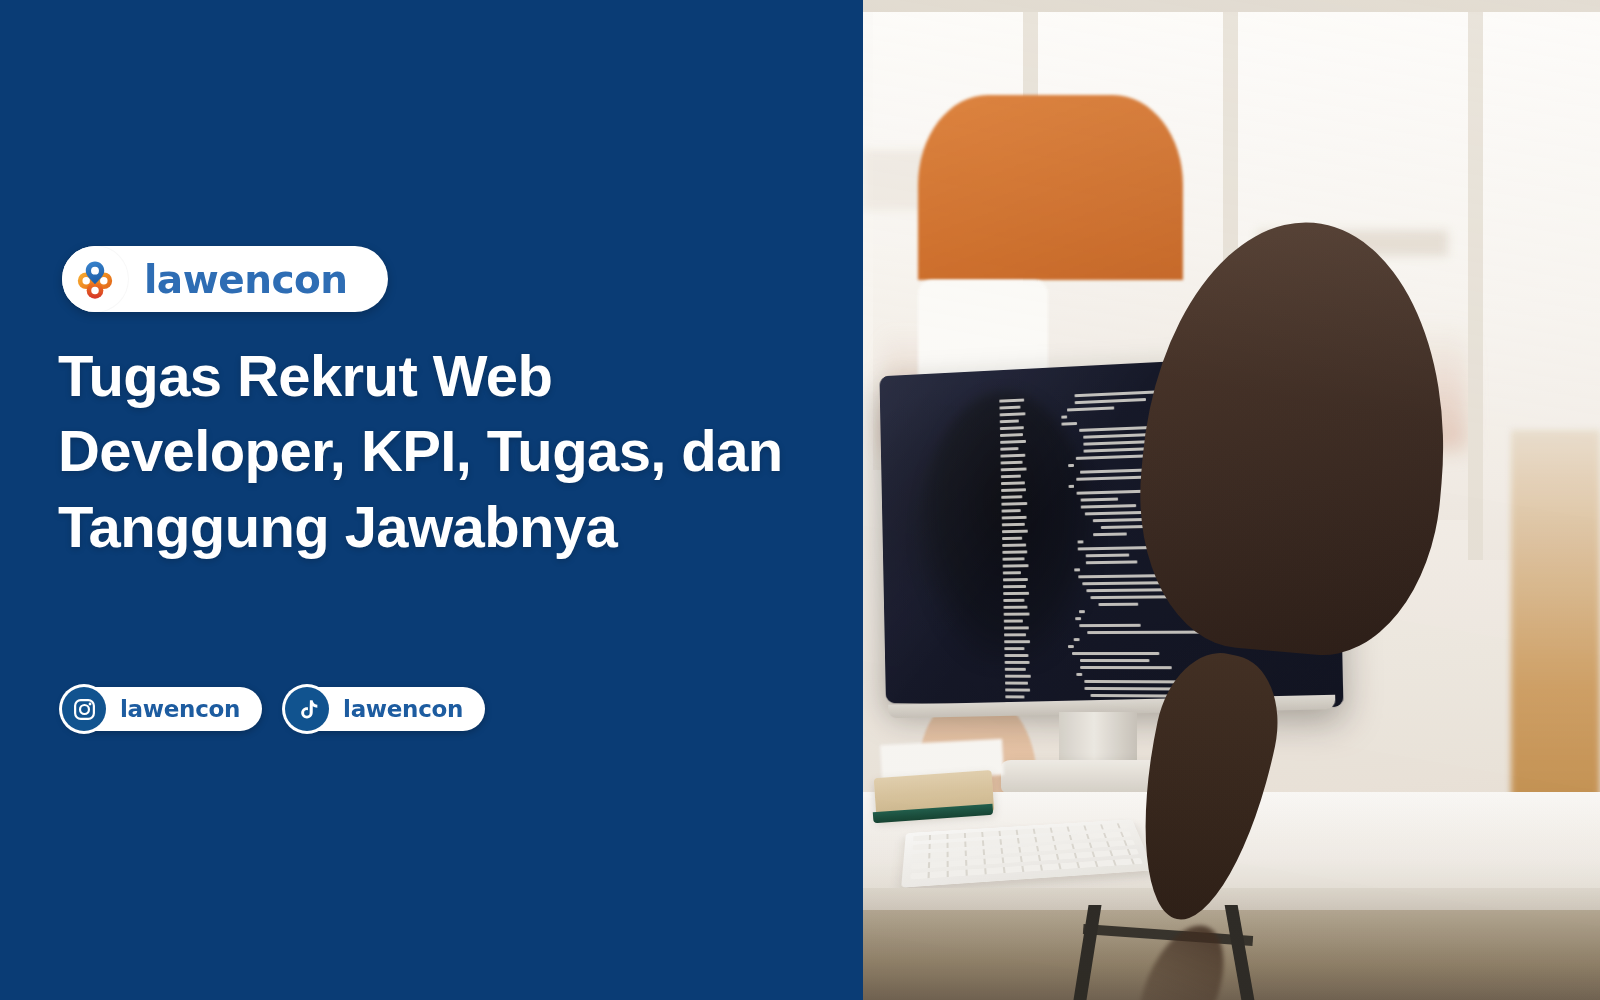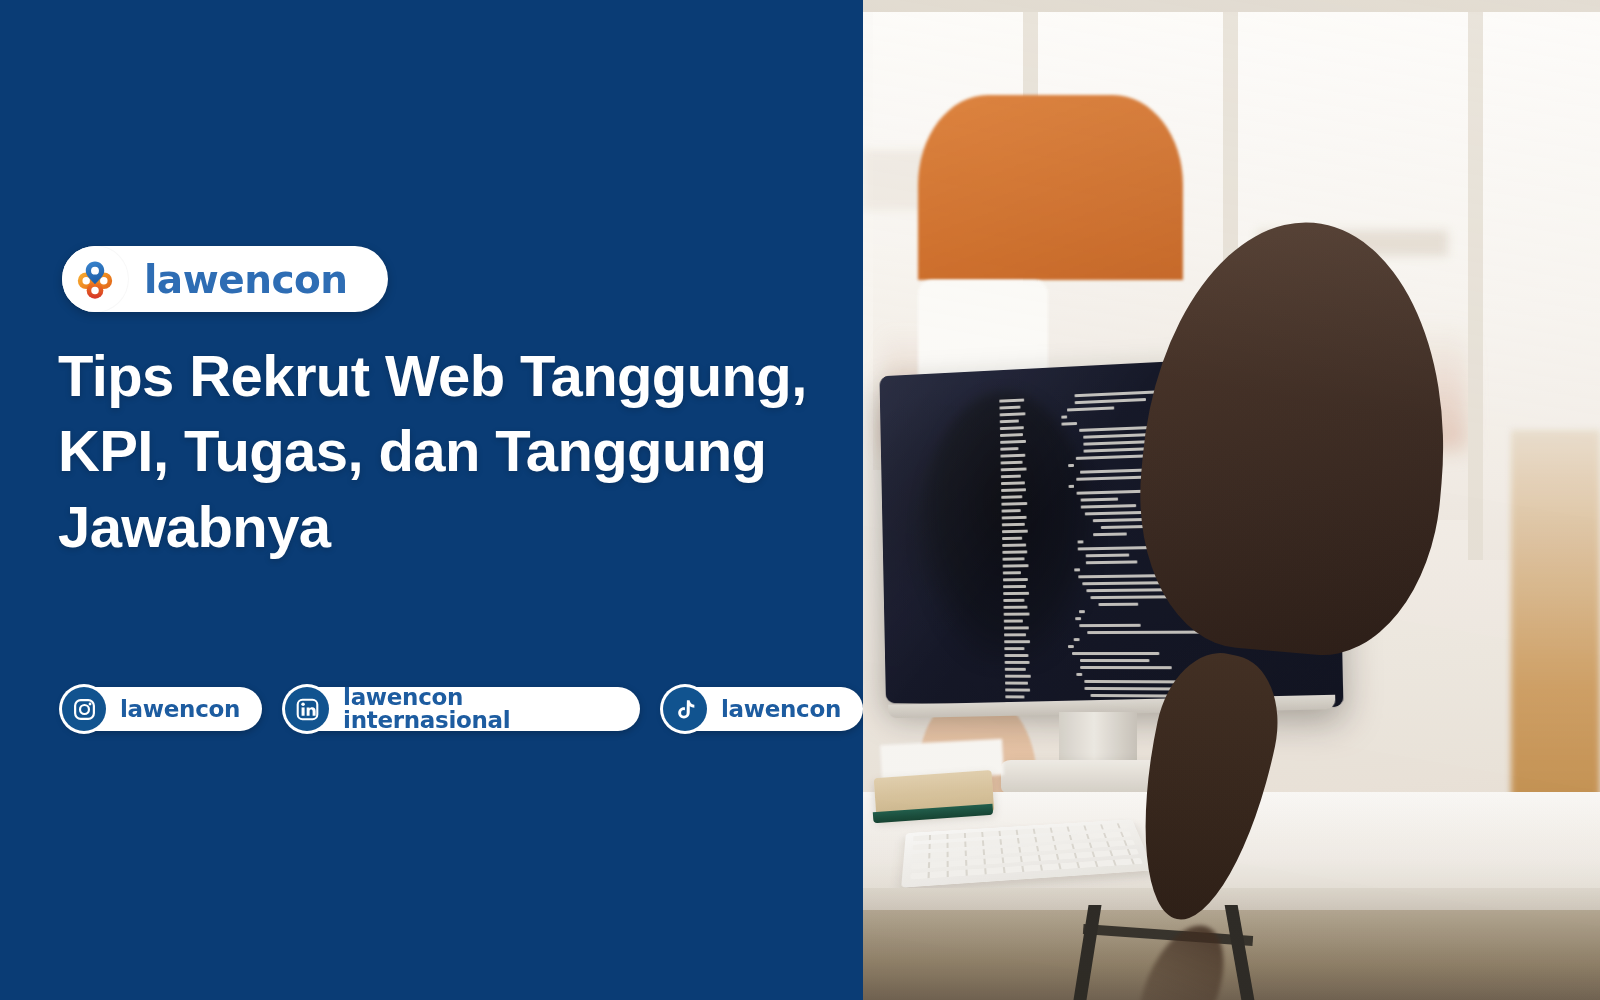--- a/index.html
+++ b/index.html
@@ -330,46 +330,35 @@
           <circle cx="50" cy="76" r="19" fill="url(#gRed)"></circle>
           <circle cx="50" cy="76" r="8.5" fill="#ffffff"></circle>
 
           <path d="M50 10 C62 10 71 19 71 31 C71 43 58 52 50 62 C42 52 29 43 29 31 C29 19 38 10 50 10 Z" fill="url(#gBlue)"></path>
           <circle cx="50" cy="31" r="9" fill="#ffffff"></circle>
         </svg>
       </span>
       <span id="logo-word">lawencon</span>
     </div>
 
-    <h1 id="headline">Tips Rekrut Web Tanggung, KPI, Tugas, dan Tanggung Jawabnya</h1>
+    <h1 id="headline">Tugas Rekrut Web Developer, KPI, Tugas, dan Tanggung Jawabnya</h1>
 
     <div id="social-row">
 
       <div class="social-badge">
         <span class="social-icon">
           <svg width="25" height="25" viewBox="0 0 24 24" aria-hidden="true">
             <rect x="3" y="3" width="18" height="18" rx="5.4" ry="5.4" fill="none" stroke="#ffffff" stroke-width="2.1"></rect>
             <circle cx="12" cy="12" r="4.3" fill="none" stroke="#ffffff" stroke-width="2.1"></circle>
             <circle cx="17.3" cy="6.7" r="1.35" fill="#ffffff"></circle>
           </svg>
         </span>
         <span class="social-label">lawencon</span>
       </div>
 
-      <div class="social-badge">
-        <span class="social-icon">
-          <svg width="25" height="25" viewBox="0 0 24 24" aria-hidden="true">
-            <rect x="2.6" y="2.6" width="18.8" height="18.8" rx="4.6" ry="4.6" fill="none" stroke="#ffffff" stroke-width="2"></rect>
-            <rect x="6.3" y="10" width="2.9" height="8" fill="#ffffff"></rect>
-            <circle cx="7.75" cy="7" r="1.7" fill="#ffffff"></circle>
-            <path d="M11.2 18v-8h2.8v1.1c.55-.85 1.5-1.35 2.6-1.35 2 0 3.2 1.25 3.2 3.6V18h-2.9v-4.2c0-1.1-.45-1.75-1.45-1.75-.95 0-1.45.65-1.45 1.75V18z" fill="#ffffff"></path>
-          </svg>
-        </span>
-        <span class="social-label">lawencon internasional</span>
-      </div>
 
       <div class="social-badge">
         <span class="social-icon">
           <svg width="25" height="25" viewBox="0 0 24 24" aria-hidden="true">
             <path d="M14.3 3.2h2.6c.2 1.5.95 2.75 2.1 3.5.75.5 1.6.78 2.45.83v2.75c-1.65-.05-3.15-.55-4.4-1.4v5.85c0 1.3-.35 2.5-1.05 3.5-1.05 1.5-2.75 2.45-4.6 2.45-3 0-5.45-2.45-5.45-5.45 0-3 2.45-5.45 5.45-5.45.35 0 .7.03 1.03.1v2.9a2.6 2.6 0 0 0-1.03-.2 2.66 2.66 0 1 0 2.66 2.66c0-.06 0-.11-.01-.17z" fill="#ffffff"></path>
           </svg>
         </span>
         <span class="social-label">lawencon</span>
       </div>
 

